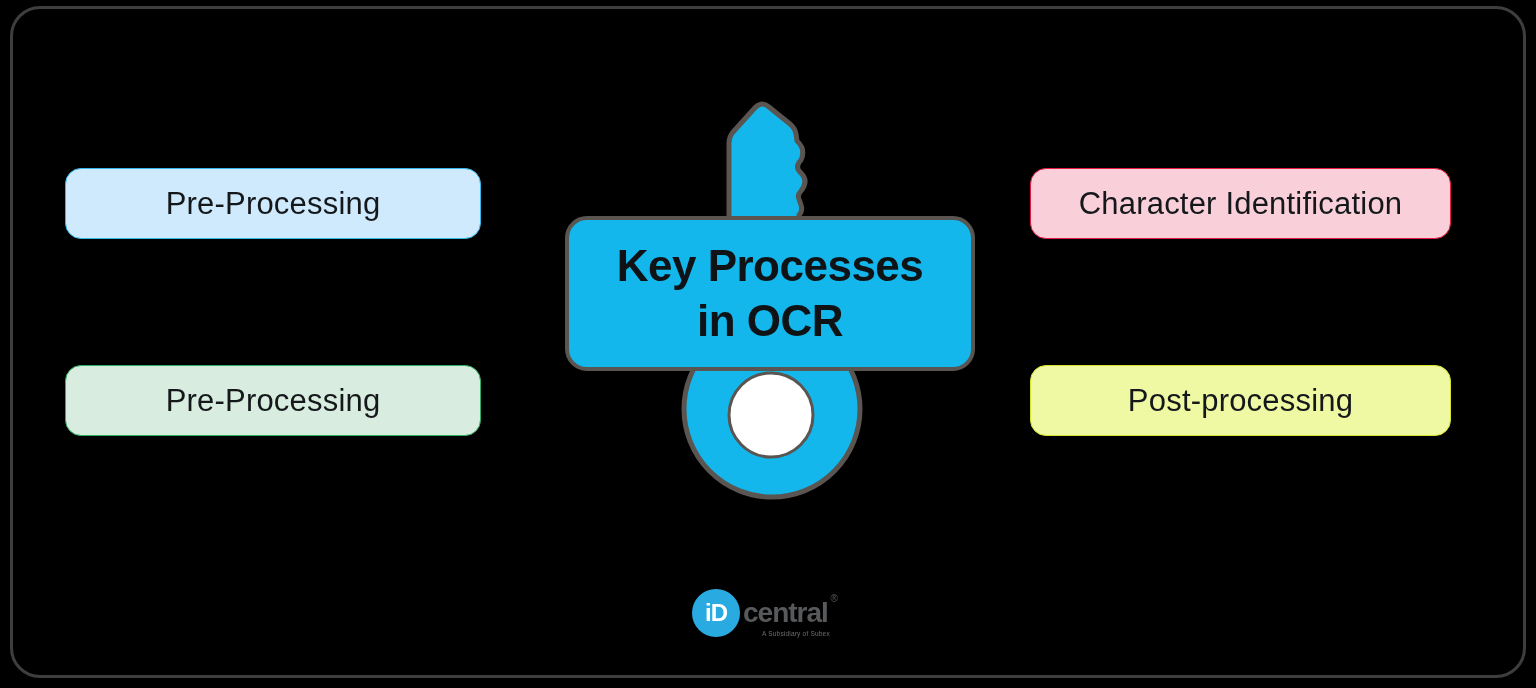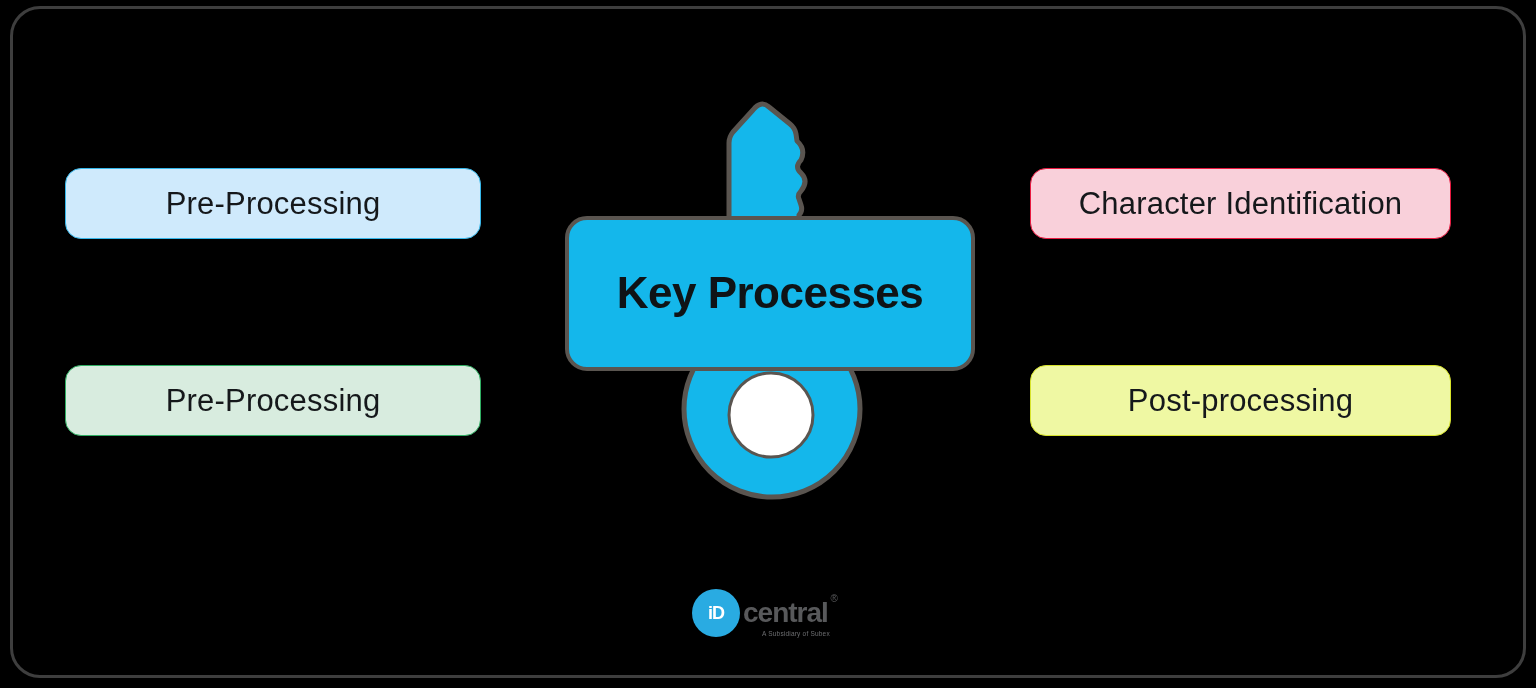--- a/index.html
+++ b/index.html
@@ -101,21 +101,21 @@
   }
   .logo-mark {
     width: 48px;
     height: 48px;
     border-radius: 50%;
     background: var(--brand-blue, #29abe2);
     display: flex;
     align-items: center;
     justify-content: center;
     color: #ffffff;
-    font-size: 18px;
+    font-size: 24px;
     font-weight: bold;
     letter-spacing: -1px;
   }
   .logo-text-wrap {
     position: relative;
     margin-left: 3px;
     padding-right: 10px;
   }
   .logo-wordmark {
     font-size: 28px;
@@ -164,20 +164,21 @@
          L 801 205
          Q 803 211 799 215
          L 799 232
          Z"></path>
     <circle class="key-shape" stroke-width="5" cx="772" cy="409" r="88"></circle>
     <circle class="key-hole" stroke-width="3" cx="771" cy="415" r="42"></circle>
   </svg>
 
   <div class="title-banner">
     <div class="title-line">Key Processes</div>
+    <div class="title-line">in OCR</div>
   </div>
 
   <div class="process-box box-tl" style="background: rgb(207, 234, 252); border-color: rgb(54, 183, 234);">
     <span class="box-label">Pre-Processing</span>
   </div>
   <div class="process-box box-bl" style="background: rgb(216, 236, 223); border-color: rgb(47, 174, 98);">
     <span class="box-label">Pre-Processing</span>
   </div>
   <div class="process-box box-tr" style="background: rgb(249, 208, 218); border-color: rgb(232, 25, 64);">
     <span class="box-label">Character Identification</span>

